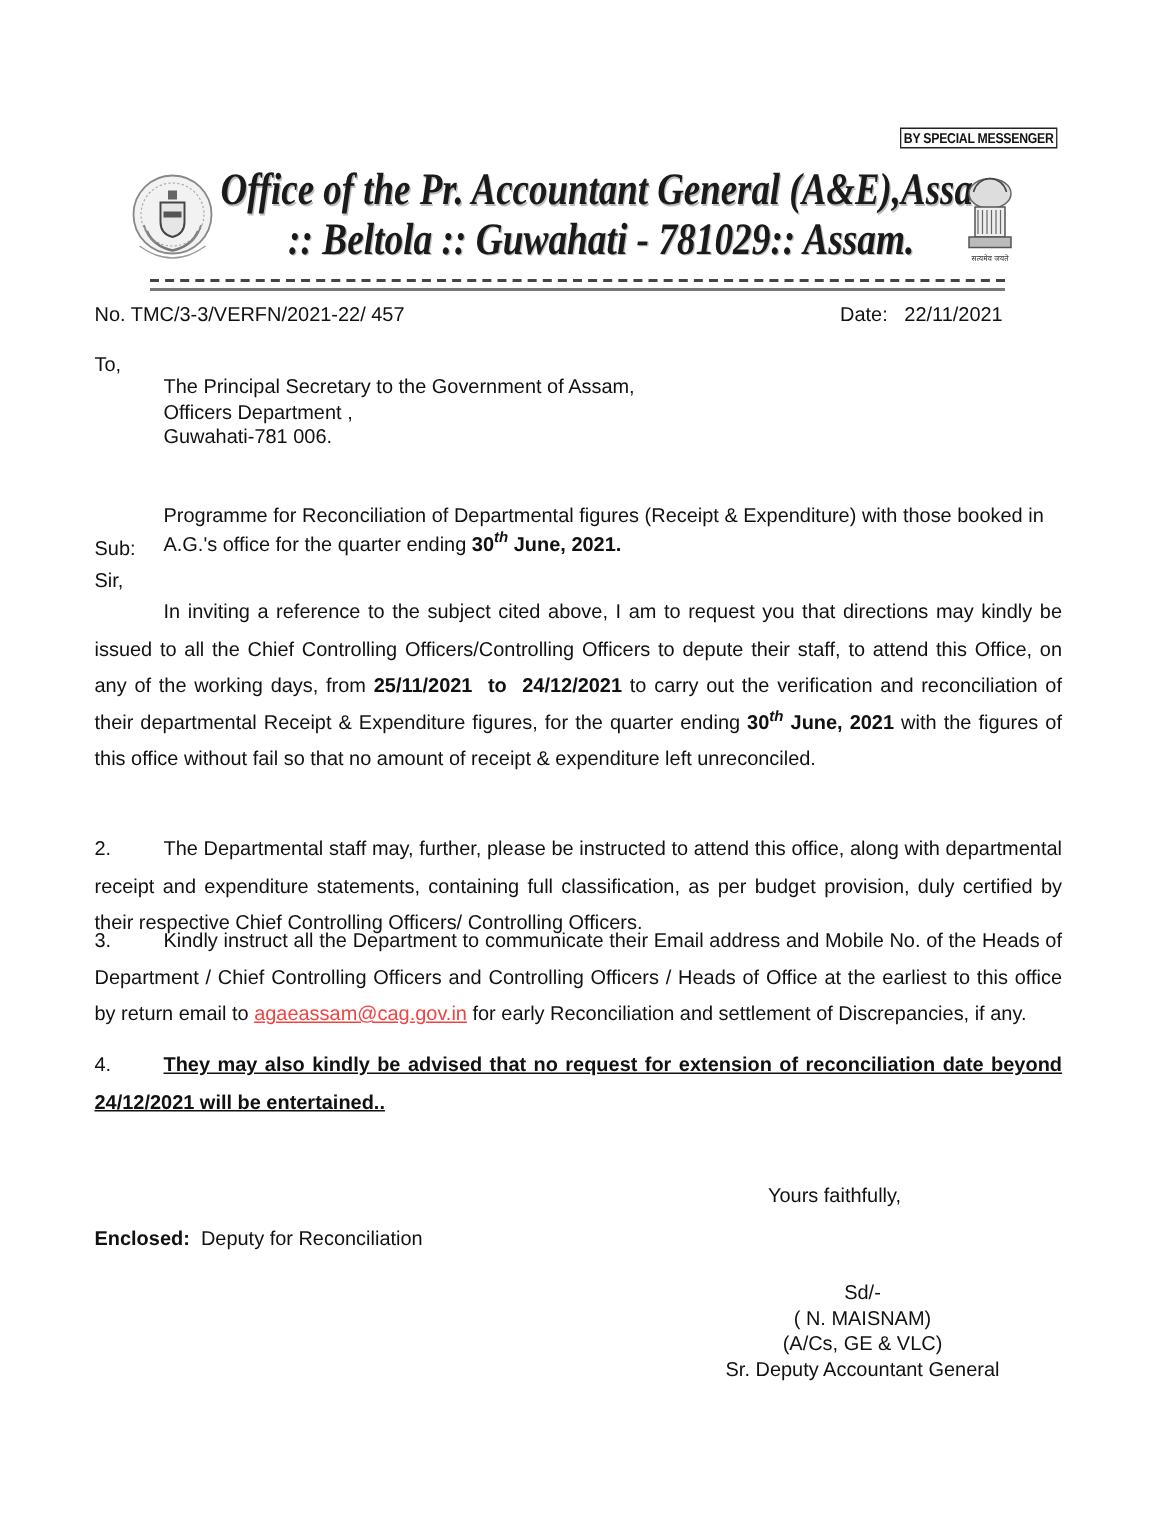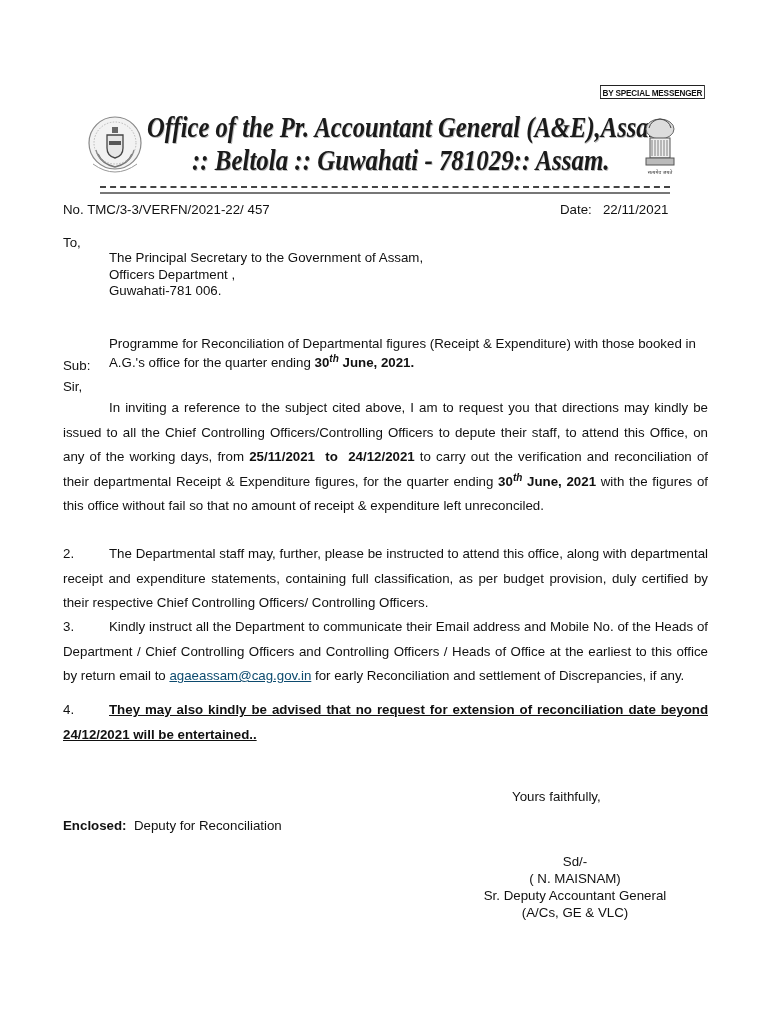--- a/index.html
+++ b/index.html
@@ -84,32 +84,32 @@
 
     .sir { left: 63px; top: 379px; }
 
     .para {
       left: 63px;
       width: 645px;
       line-height: 24.5px;
       text-align: justify;
     }
     .p1 { top: 396px; }
-    .p2 { top: 542px; }
+    .p2 { top: 554px; }
     .p3 { top: 615px; }
     .p4 { top: 698px; font-weight: bold; text-decoration: underline; }
 
     .indent { display: inline-block; width: 46px; }
     .indent-num { display: inline-block; width: 46px; }
 
     .b { font-weight: bold; }
     sup { font-size: 10px; line-height: 0; font-style: italic; }
 
     .email {
-      color: #0c4a6e;
+      color: #ef4444;
       text-decoration: underline;
     }
 
     .yours { left: 512px; top: 789px; }
     .enclosed { left: 63px; top: 818px; }
 
     .sign {
       left: 440px; top: 853px;
       width: 270px;
       text-align: center;
@@ -181,15 +181,15 @@
 <div class="abs yours">Yours faithfully,</div>
 
 <div class="abs enclosed">
   <span class="b">Enclosed:</span>&nbsp;
   <span>Deputy for Reconciliation</span>
 </div>
 
 <div class="abs sign">
   <div>Sd/-</div>
   <div>( N. MAISNAM)</div>
+  <div>(A/Cs, GE &amp; VLC)</div>
   <div>Sr. Deputy Accountant General</div>
-  <div>(A/Cs, GE &amp; VLC)</div>
 </div>
 
 </body></html>

